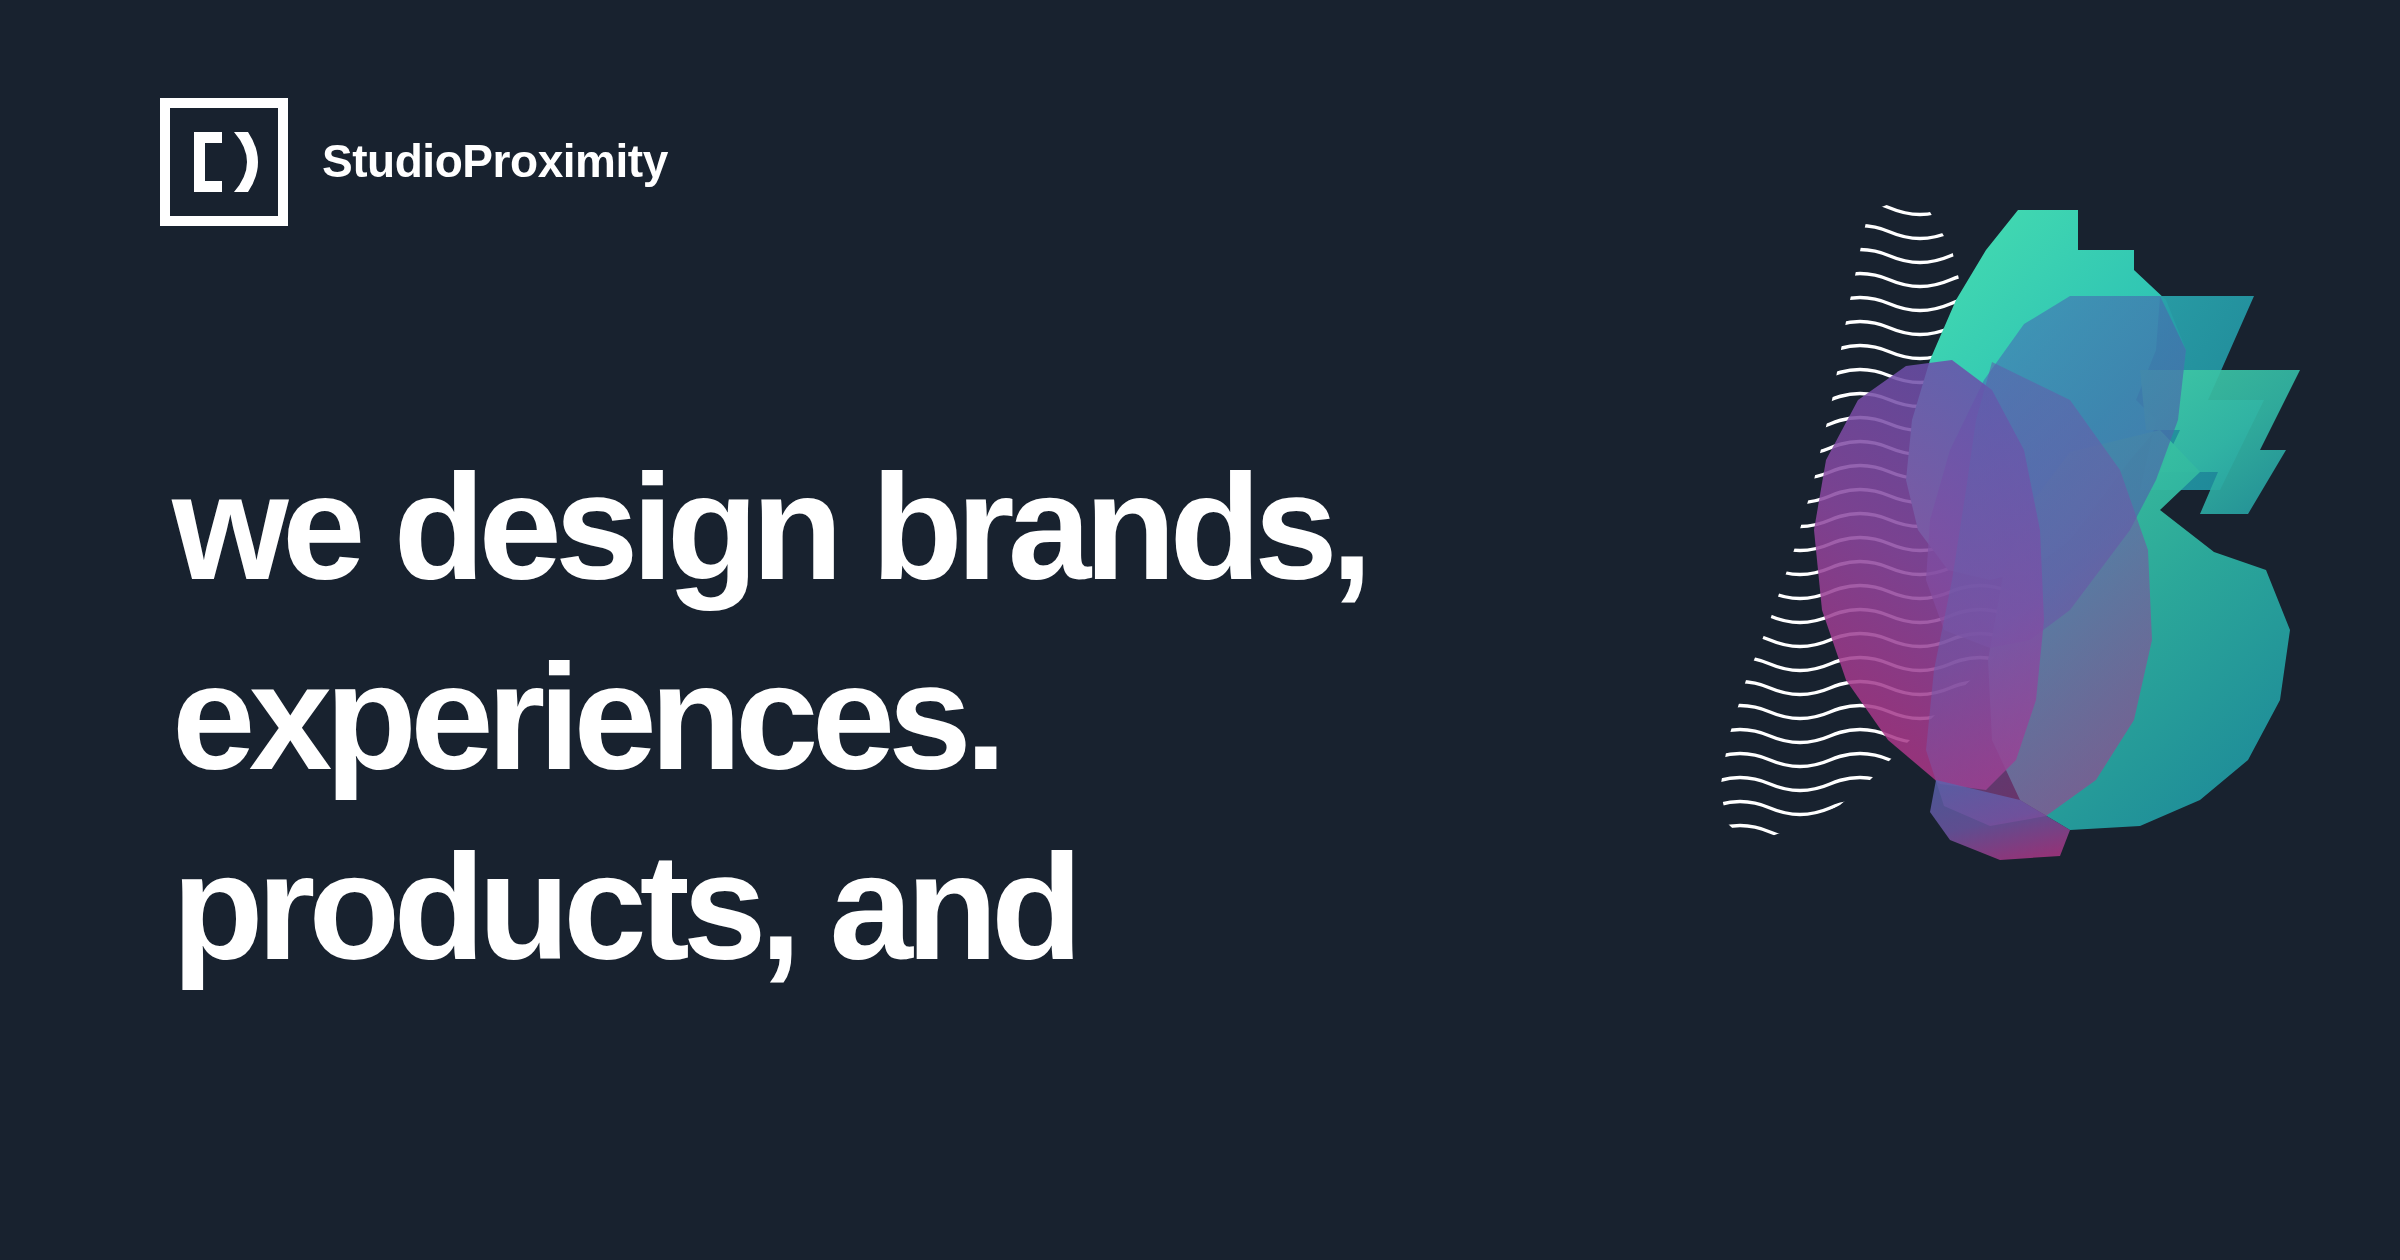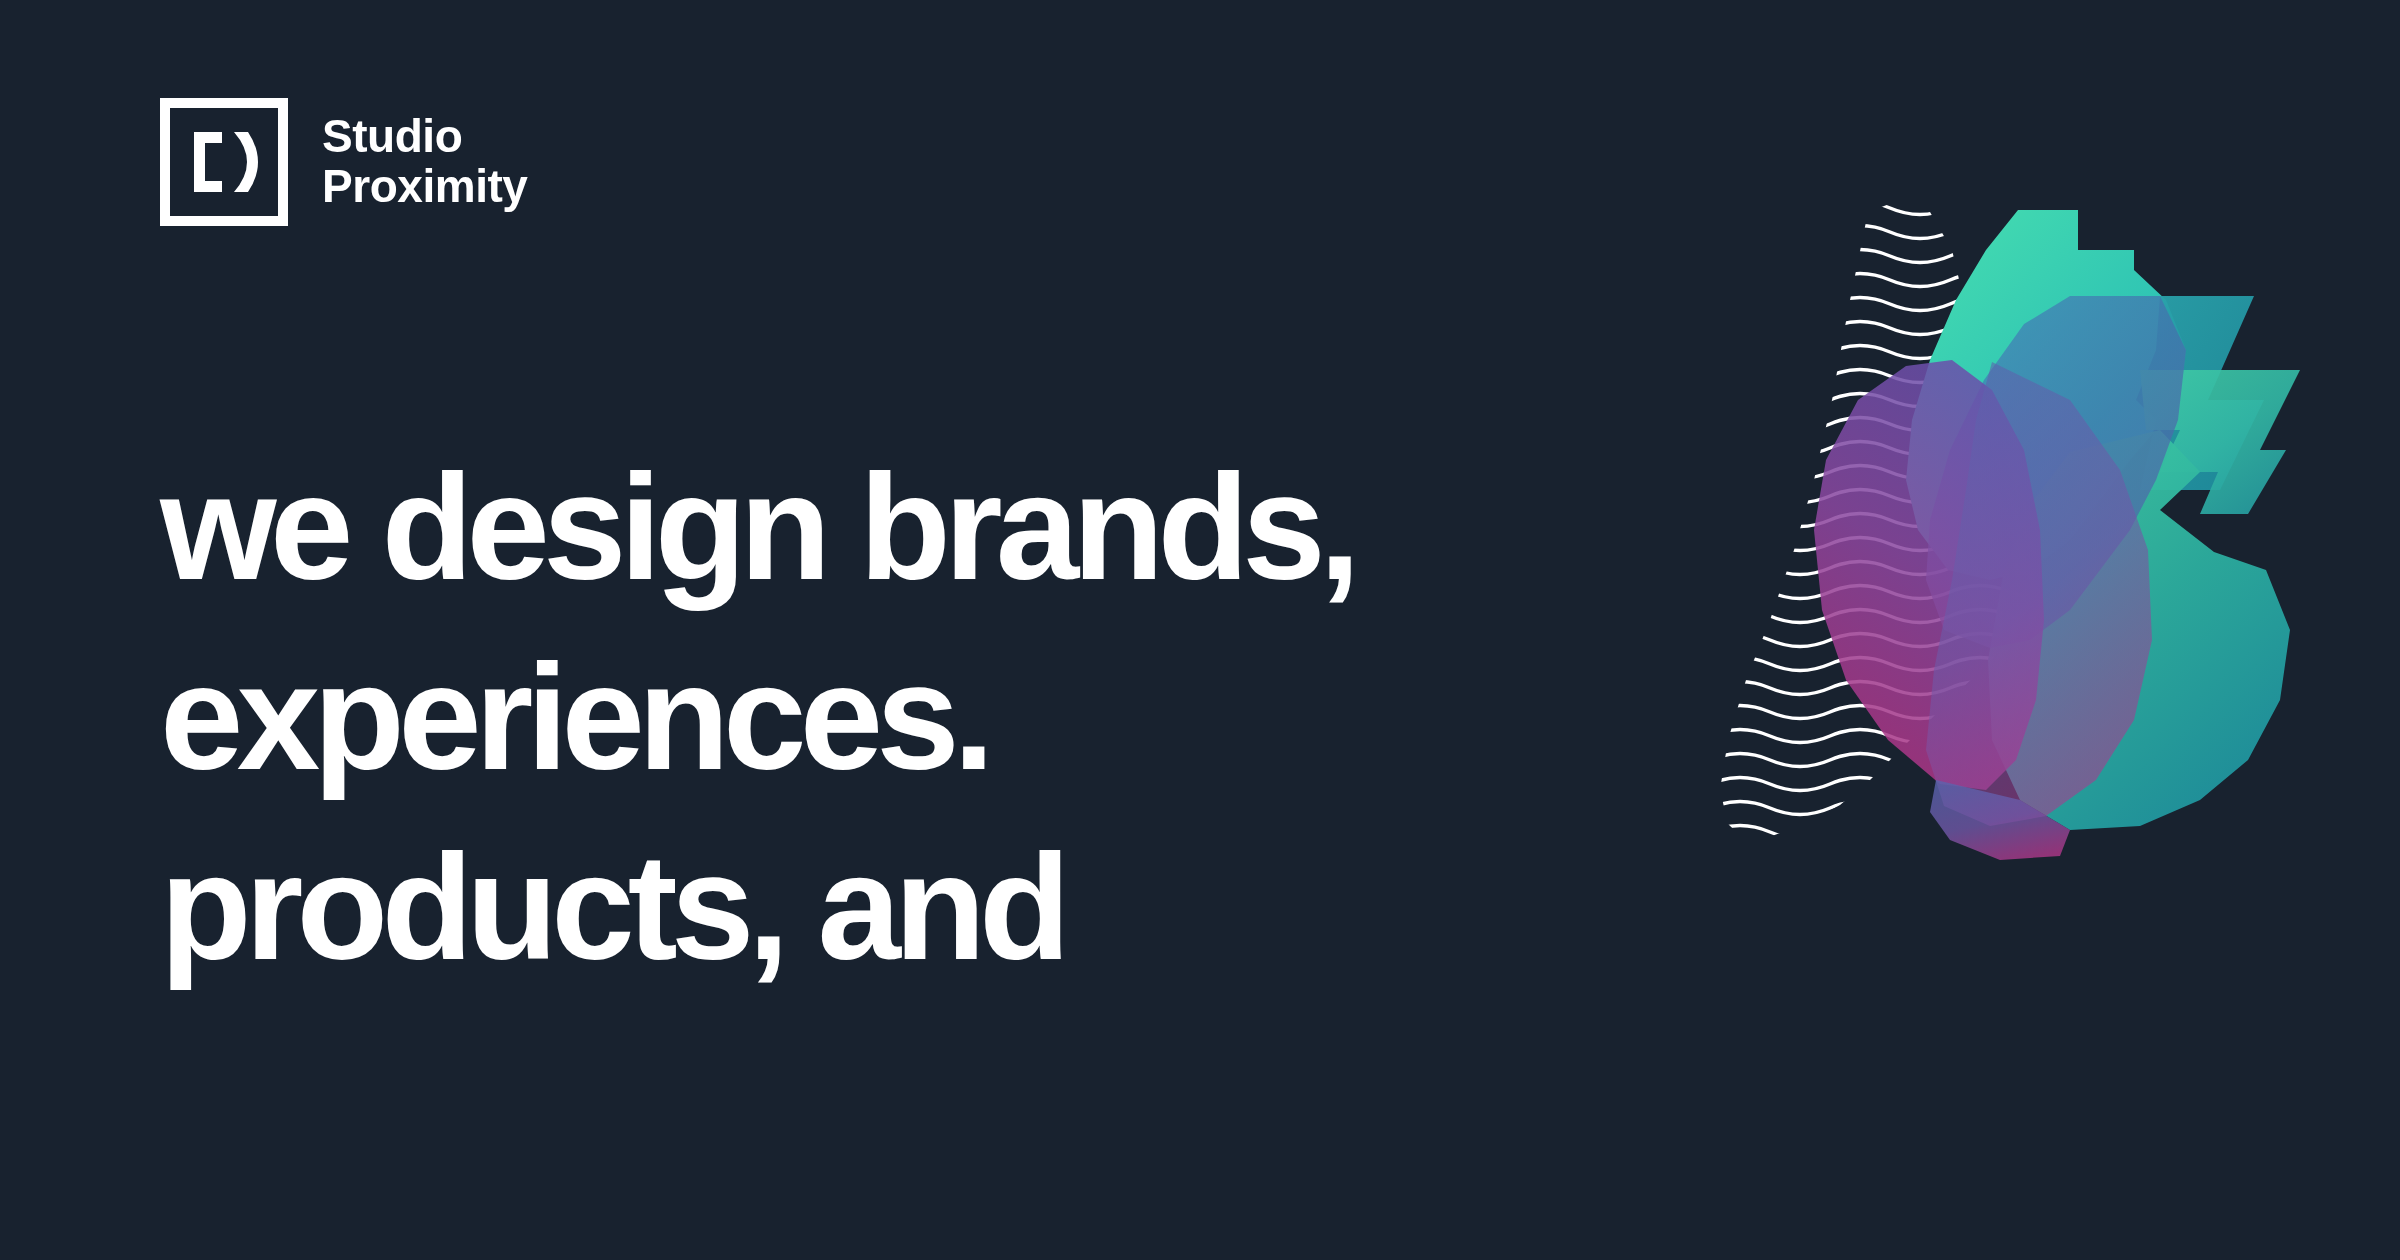--- a/index.html
+++ b/index.html
@@ -36,33 +36,33 @@
 
   #brand-mark {
     width:128px;
     height:128px;
     flex:0 0 auto;
     display:block;
   }
 
   #brand-word {
     display:flex;
-    flex-direction:column;
+    flex-direction:row;
     justify-content:center;
     color:#ffffff;
     font-weight:bold;
     font-size:46px;
     line-height:1.08;
     letter-spacing:-0.01em;
   }
 
   
   #headline {
     position:absolute;
-    left:160px;
+    left:172px;
     top:432px;
     color:#ffffff;
     font-weight:bold;
     font-size:150px;
     line-height:190px;
     letter-spacing:-0.045em;
     white-space:nowrap;
   }
   #headline .hl-line { display:block; }
 

